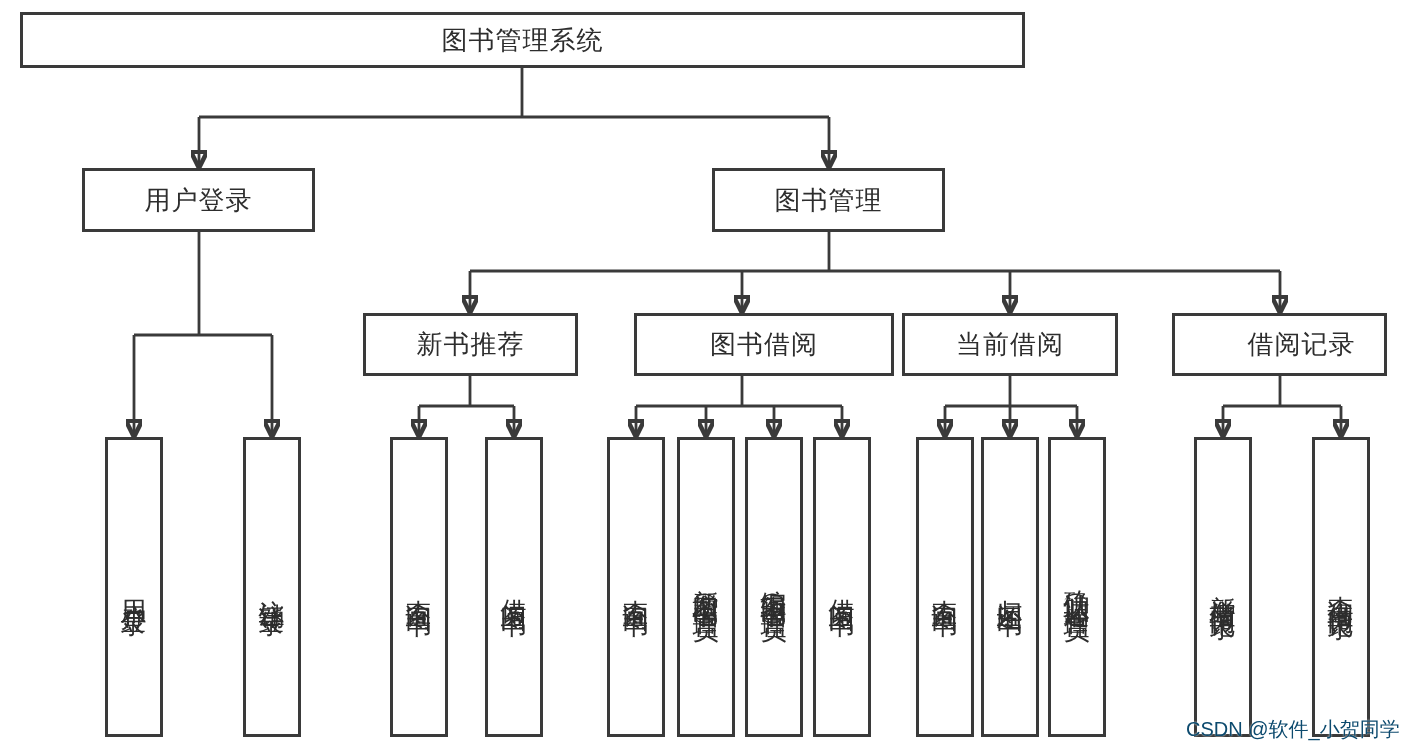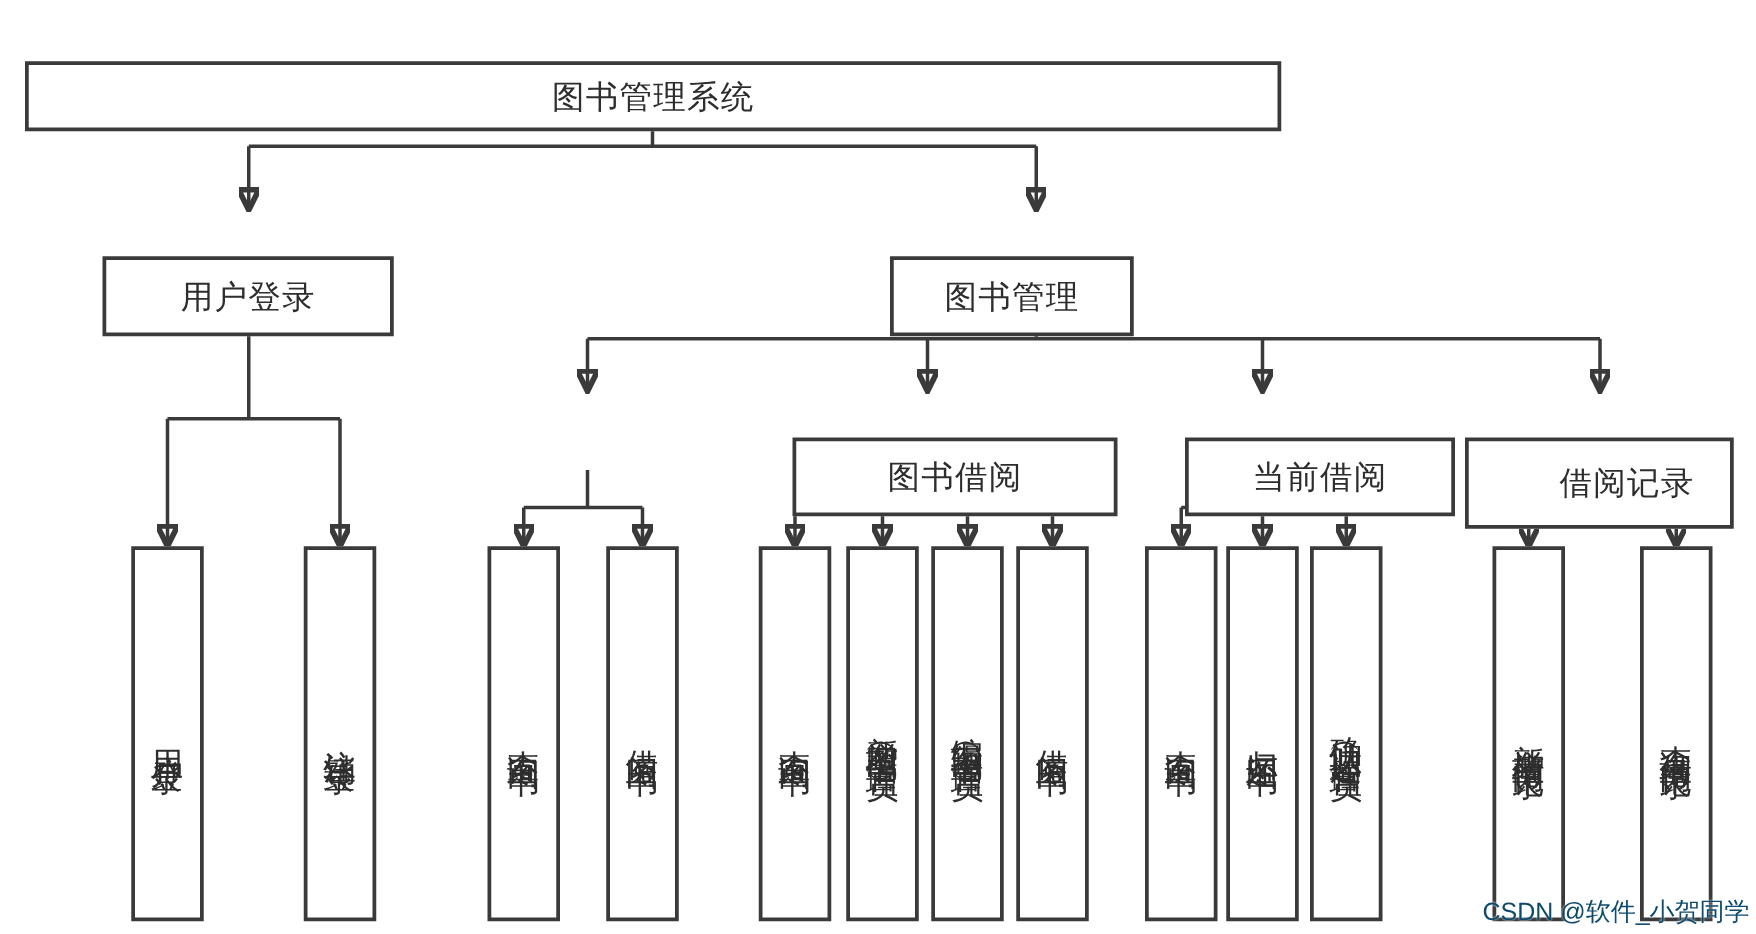--- a/index.html
+++ b/index.html
@@ -35,21 +35,20 @@
     background: #ffffff;
     display: flex;
     align-items: center;
     justify-content: center;
     color: #2d2d2d;
   }
   .hbox {
     font-size: 26px;
     letter-spacing: 1px;
     white-space: nowrap;
-    margin-top: 37px;
   }
   .vbox {
     font-size: 26px;
     writing-mode: vertical-rl;
     text-orientation: mixed;
     letter-spacing: 4px;
     line-height: 1;
   }
   .watermark {
     position: absolute;
@@ -118,28 +117,29 @@
       <path d="M1280,376 V406 M1223,406 H1341"></path>
       <path d="M1223,406 V437" marker-end="url(#arr)"></path>
       <path d="M1341,406 V437" marker-end="url(#arr)"></path>
     </g>
   </svg>
 
   <div class="node hbox" style="left:20px; top:12px; width:1005px; height:56px;">图书管理系统</div>
 
   <div class="node hbox" style="left:82px; top:168px; width:233px; height:64px;">用户登录</div>
 
-  <div class="node hbox" style="left:712px; top:168px; width:195px; height:64px;">图书管理</div>
+  <div class="node hbox" style="left:712px; top:168px; width:233px; height:64px;">图书管理</div>
 
+  <div class="node hbox" style="left:363px; top:313px; width:215px; height:63px;">新书推荐</div>
 
   <div class="node hbox" style="left:634px; top:313px; width:260px; height:63px;">图书借阅</div>
 
-  <div class="node hbox" style="left:948px; top:313px; width:216px; height:63px;">当前借阅</div>
+  <div class="node hbox" style="left:902px; top:313px; width:216px; height:63px;">当前借阅</div>
 
-  <div class="node hbox" style="left:1172px; top:313px; width:215px; height:73px;padding-left:44px;">借阅记录</div>
+  <div class="node hbox" style="left:1172px; top:313px; width:215px; height:63px;padding-left:44px;">借阅记录</div>
 
   <div class="node vbox" style="left:105px; top:437px; width:58px; height:300px;">用户登录</div>
 
   <div class="node vbox" style="left:243px; top:437px; width:58px; height:300px;">注销登录</div>
 
   <div class="node vbox" style="left:390px; top:437px; width:58px; height:300px;">查询图书</div>
 
   <div class="node vbox" style="left:485px; top:437px; width:58px; height:300px;">借阅图书</div>
 
   <div class="node vbox" style="left:607px; top:437px; width:58px; height:300px;">查询图书</div>

